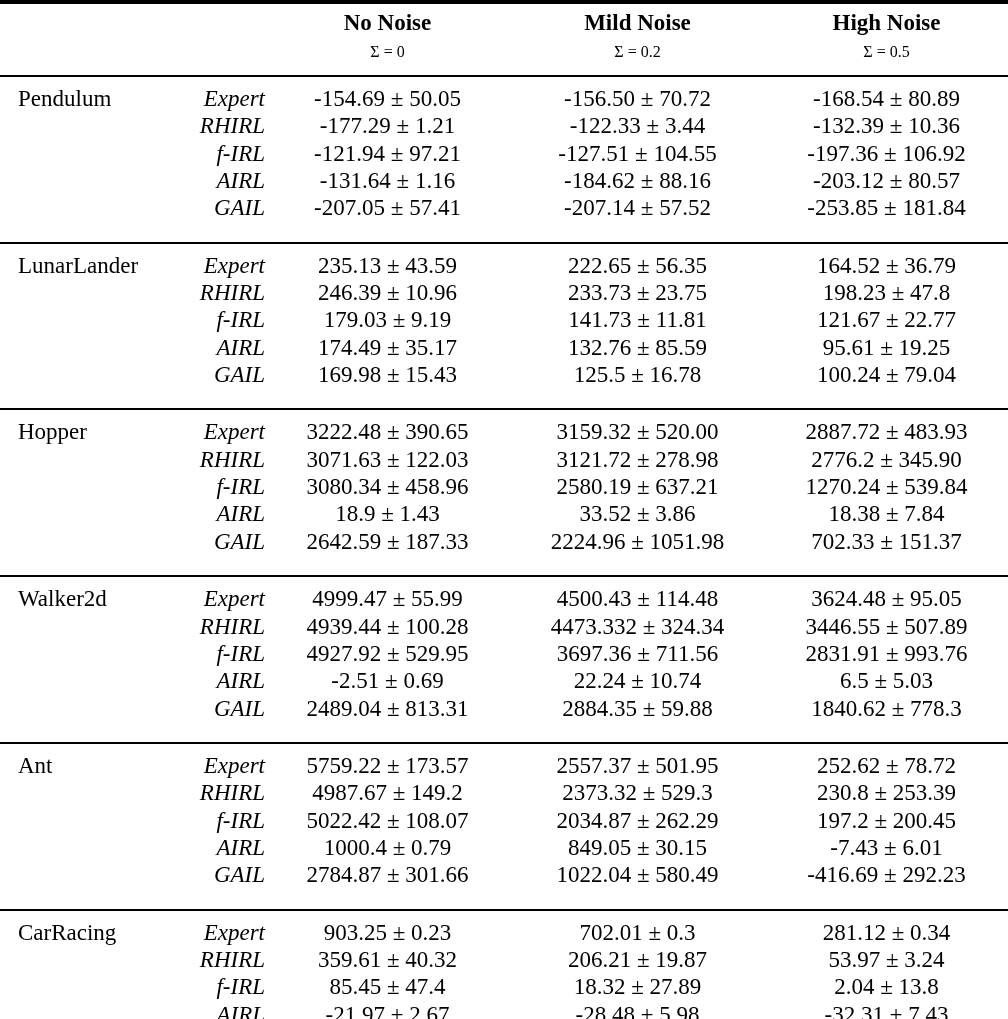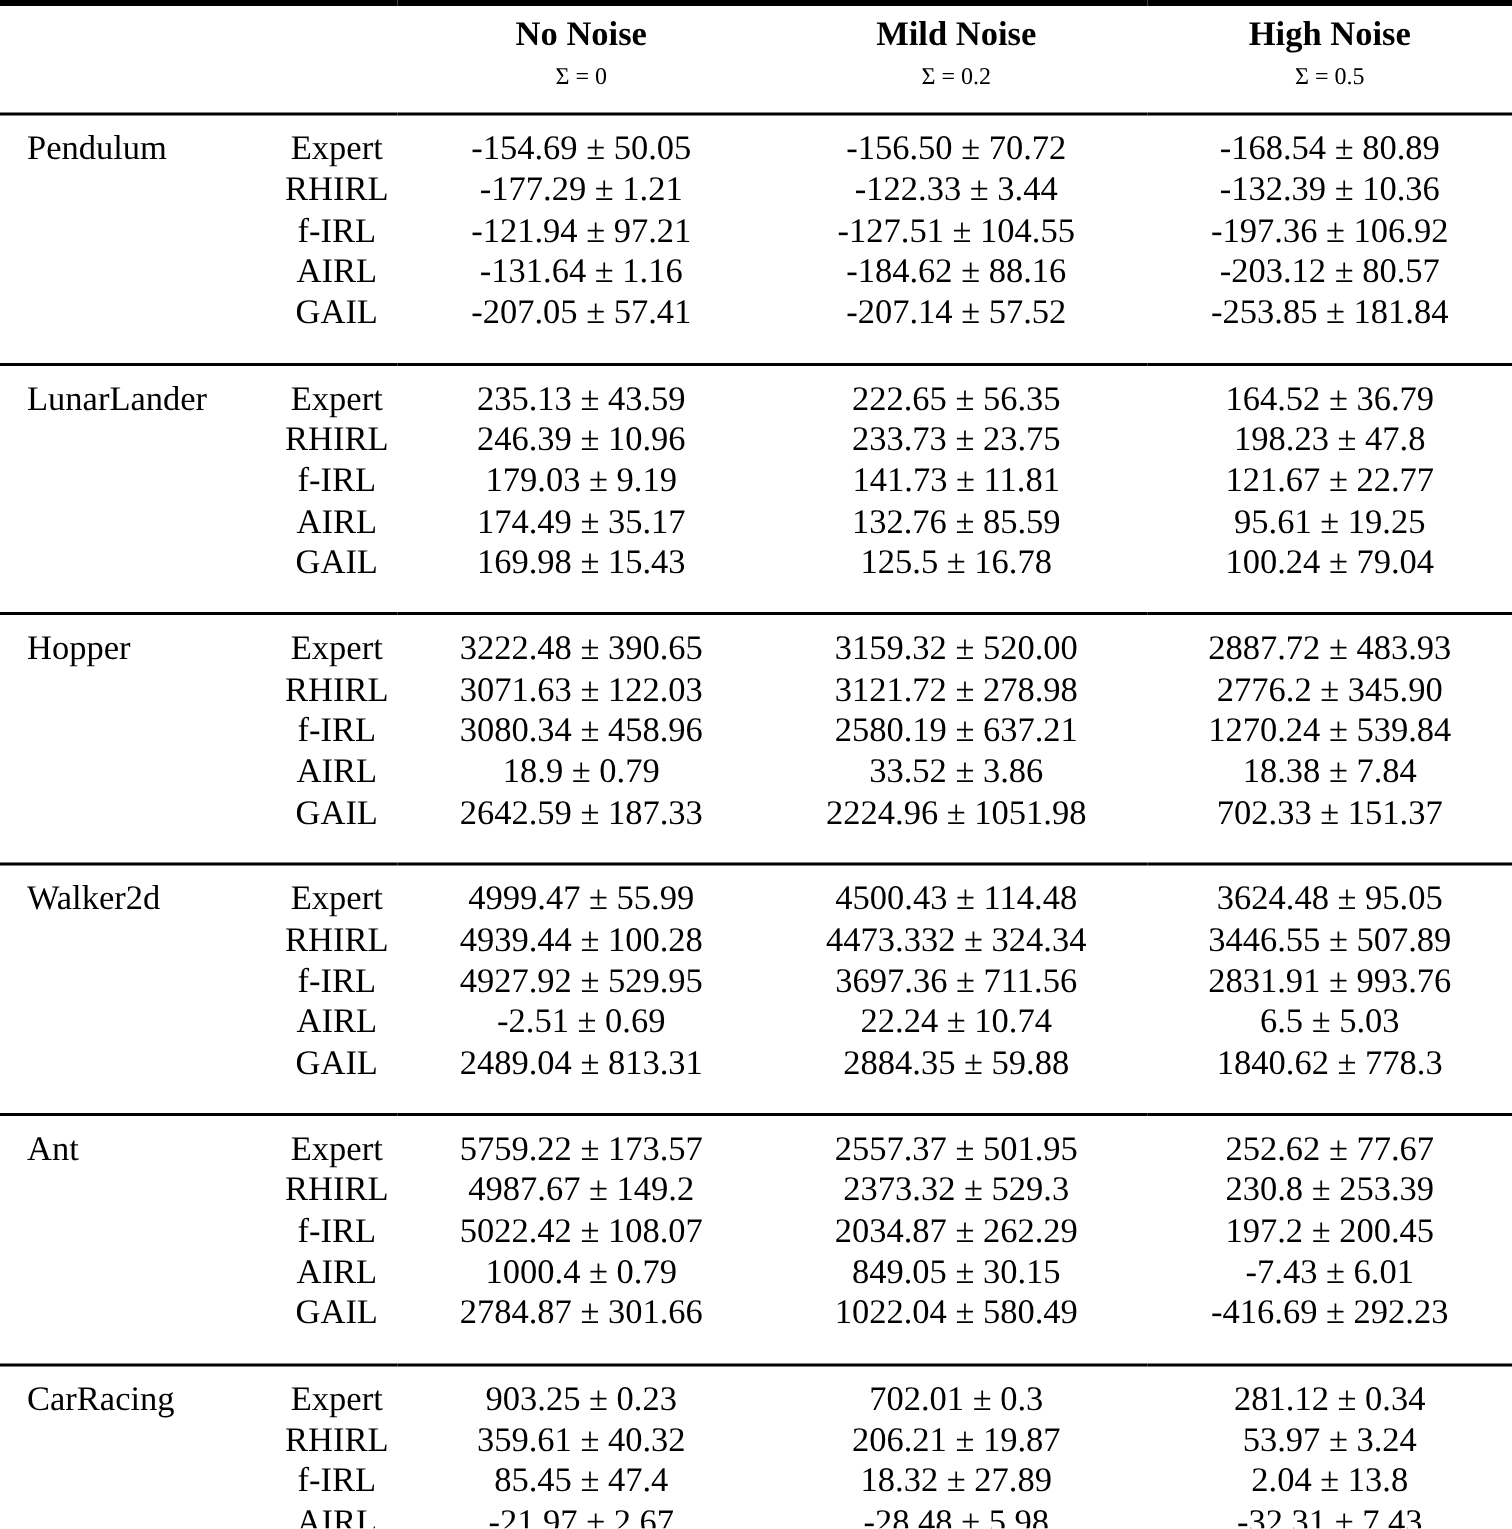--- a/index.html
+++ b/index.html
@@ -24,21 +24,21 @@
   thead th.value { text-align: center; vertical-align: top; padding: 4px 0 8px 0; }
   .col-title { font-weight: bold; font-size: 23px; line-height: 29px; }
   .col-sigma { font-size: 16px; line-height: 30px; }
   tbody td {
     font-size: 23px;
     line-height: 27.35px;
     white-space: nowrap;
     vertical-align: top;
   }
   td.env    { text-align: left; padding-left: 18px; margin-top: 31px; }
-  td.method { text-align: center; padding-left: 14px; }
+  td.method { text-align: right; padding-left: 14px; font-style: italic; }
   td.value  { text-align: center; }
   tbody tr:first-child td { padding-top: 8px; }
   tbody tr:last-child  td { padding-bottom: 20px; }
 </style>
 </head>
 <body>
 
 <div class="page">
   <table class="results">
     <colgroup>
@@ -147,21 +147,21 @@
           <td class="value">2776.2 ± 345.90</td>
         </tr>
         <tr>
           <td class="method">f-IRL</td>
           <td class="value">3080.34 ± 458.96</td>
           <td class="value">2580.19 ± 637.21</td>
           <td class="value">1270.24 ± 539.84</td>
         </tr>
         <tr>
           <td class="method">AIRL</td>
-          <td class="value">18.9 ± 0.79</td>
+          <td class="value">18.9 ± 1.43</td>
           <td class="value">33.52 ± 3.86</td>
           <td class="value">18.38 ± 7.84</td>
         </tr>
         <tr>
           <td class="method">GAIL</td>
           <td class="value">2642.59 ± 187.33</td>
           <td class="value">2224.96 ± 1051.98</td>
           <td class="value">702.33 ± 151.37</td>
         </tr>
       </tbody>
@@ -197,21 +197,21 @@
           <td class="value">2884.35 ± 59.88</td>
           <td class="value">1840.62 ± 778.3</td>
         </tr>
       </tbody>
       <tbody>
         <tr>
           <td class="env" rowspan="5">Ant</td>
           <td class="method">Expert</td>
           <td class="value">5759.22 ± 173.57</td>
           <td class="value">2557.37 ± 501.95</td>
-          <td class="value">252.62 ± 77.67</td>
+          <td class="value">252.62 ± 78.72</td>
         </tr>
         <tr>
           <td class="method">RHIRL</td>
           <td class="value">4987.67 ± 149.2</td>
           <td class="value">2373.32 ± 529.3</td>
           <td class="value">230.8 ± 253.39</td>
         </tr>
         <tr>
           <td class="method">f-IRL</td>
           <td class="value">5022.42 ± 108.07</td>

